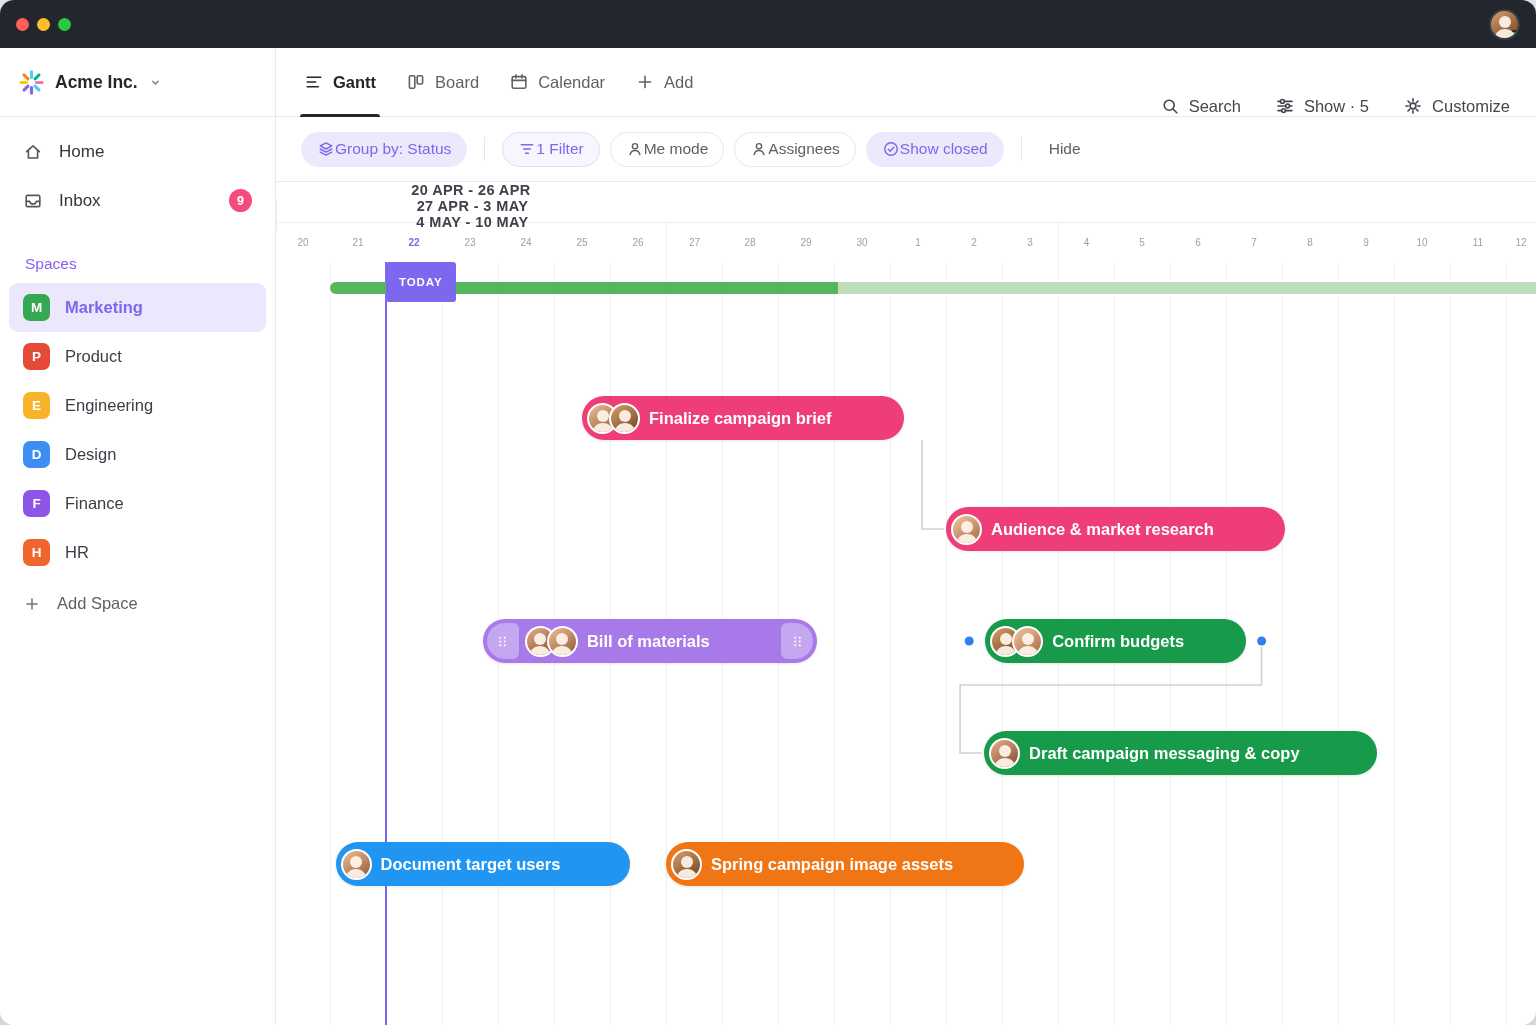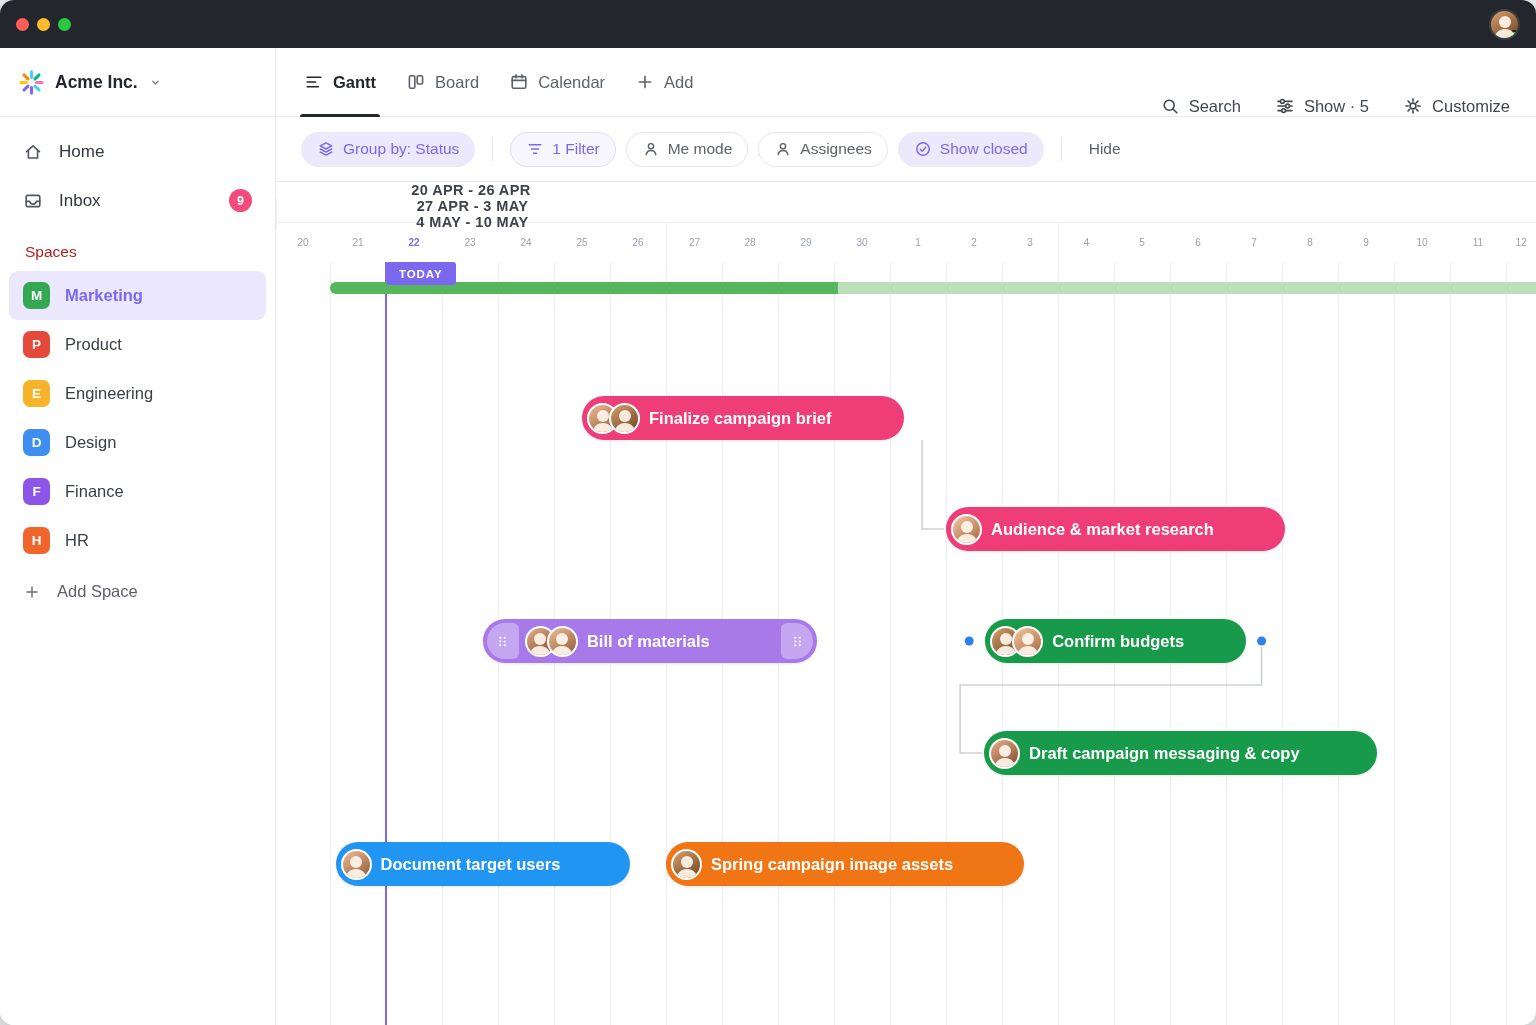--- a/index.html
+++ b/index.html
@@ -18,39 +18,39 @@
 
   
   .sidebar { width:276px; min-width:276px; border-right:1px solid #e7e9ee; background:#fff; display:flex; flex-direction:column; }
   .workspace { height:69px; min-height:69px; border-bottom:1px solid #e7e9ee; display:flex; align-items:center; gap:10px; padding:0 18px; cursor:pointer; }
   .ws-name { font-size:17.5px; font-weight:700; color:#24272d; }
   .ws-chev { color:#7a7f87; display:inline-flex; }
   .side-nav { padding-top:10px; }
   .side-item { height:49px; display:flex; align-items:center; gap:16px; padding:0 23px; font-size:17px; color:#32363d; cursor:pointer; }
   .side-item .icon { color:#53575e; }
   .badge { margin-left:auto; background:#f24b7c; color:#fff; font-size:12.5px; font-weight:700; min-width:23px; height:23px; border-radius:12px; display:flex; align-items:center; justify-content:center; padding:0 7px; }
-  .spaces-title { margin:18px 0 10px; padding:0 25px; font-size:15.5px; color:#b91c1c; }
+  .spaces-title { margin:30px 0 10px; padding:0 25px; font-size:15.5px; color:#8b5cf6; }
   .space-item { height:49px; margin:0 9px; padding:0 14px; border-radius:9px; display:flex; align-items:center; gap:15px; font-size:16.5px; color:#3a3e45; cursor:pointer; }
   .space-item.active { background:#ebe7fc; color:#7b68ee; font-weight:600; }
   .space-avatar { width:27px; height:27px; border-radius:7px; color:#fff; font-weight:700; font-size:13.5px; display:flex; align-items:center; justify-content:center; }
   .add-space { height:49px; margin-top:2px; display:flex; align-items:center; gap:16px; padding:0 23px; font-size:16.5px; color:#5d6167; cursor:pointer; }
   .add-space .icon { color:#6a6e75; }
 
   
   .main { flex:1; display:flex; flex-direction:column; min-width:0; }
   .view-tabs-row { height:69px; min-height:69px; border-bottom:1px solid #e7e9ee; display:flex; align-items:flex-end; padding:0 26px 0 28px; }
   .view-tabs { display:flex; align-items:center; gap:30px; height:100%; }
   .view-tab { position:relative; height:100%; display:flex; align-items:center; gap:9px; font-size:16.5px; color:#5d6268; cursor:pointer; white-space:nowrap; }
   .view-tab.active { color:#23262b; font-weight:700; }
   .view-tab.active::after { content:""; position:absolute; left:-4px; right:-4px; bottom:-1px; height:3px; background:#23262b; border-radius:3px 3px 0 0; }
   .header-actions { margin-left:auto; display:flex; align-items:center; gap:34px; }
   .header-action { display:flex; align-items:center; gap:9px; font-size:16.5px; color:#42464d; cursor:pointer; white-space:nowrap; }
 
   .toolbar { height:65px; min-height:65px; display:flex; align-items:center; gap:10px; padding:0 25px; border-bottom:1px solid #e7e9ee; }
-  .pill { height:35px; padding:0 15px; border-radius:18px; display:inline-flex; align-items:center; gap:8px; font-size:15.5px; border:1px solid transparent; cursor:pointer; white-space:nowrap; }
+  .pill { height:35px; padding:0 15px; border-radius:18px; display:inline-flex; align-items:center; font-size:15.5px; border:1px solid transparent; cursor:pointer; white-space:nowrap; }
   .pill.purple { background:#ece9fc; color:#7b68ee; }
   .pill.purple-outline { background:#f7f5fe; color:#7b68ee; border-color:#e2dbfa; }
   .pill.plain { background:#fff; color:#5d6268; border-color:#e4e6ea; }
   .pill.ghost { background:transparent; border:none; color:#5d6268; padding:0 10px; }
   .tb-divider { width:1px; height:24px; background:#e4e6ea; margin:0 7px; }
 
   
   .weeks-row { height:41px; min-height:41px; display:flex; border-bottom:1px solid #edeff2;flex-direction:column; }
   .week-cell { display:flex; align-items:center; justify-content:center; font-size:14.5px; font-weight:700; letter-spacing:.4px; color:#3e424a; border-left:1px solid #edeff2; }
   .week-cell:first-child { border-left:none; }
@@ -58,21 +58,21 @@
   .days-row { height:39px; min-height:39px; display:flex; }
   .day-cell { display:flex; align-items:center; justify-content:center; font-size:10px; color:#9aa1ab; }
   .day-cell.week-start { border-left:1px solid #edeff2; }
   .day-cell.today { color:#7b68ee; font-weight:700; }
 
   
   .chart { flex:1; position:relative; overflow:hidden;
     background-image:linear-gradient(to right, #eef0f3 1px, transparent 1px);
     background-size:56px 100%; background-position:54px 0; }
   .today-line { position:absolute; top:0; bottom:0; width:2px; background:#7c68ee; z-index:1; }
-  .today-badge { position:absolute; top:0; height:23px; background:#7c68ee; color:#fff; font-size:11.5px; font-weight:700; letter-spacing:.9px; padding:0 13px; display:flex; align-items:center; border-radius:3px; z-index:4; }
+  .today-badge { position:absolute; top:0; height:40px; background:#7c68ee; color:#fff; font-size:11.5px; font-weight:700; letter-spacing:.9px; padding:0 13px; display:flex; align-items:center; border-radius:3px; z-index:4; }
   .progress-seg { position:absolute; height:12px; top:20px; z-index:1; }
   #connector-svg { position:absolute; left:0; top:0; z-index:2; }
   .task { position:absolute; height:44px; border-radius:22px; display:flex; align-items:center; padding:0 18px 0 5px; color:#fff; font-size:16.5px; font-weight:600; white-space:nowrap; cursor:pointer; z-index:3; box-shadow:0 1px 3px rgba(0,0,0,.10); }
   .task.with-handles { padding-left:42px; padding-right:42px; }
   .avatars { display:flex; align-items:center; }
   .avatar { width:31px; height:31px; border-radius:50%; border:2px solid #fff; position:relative; overflow:hidden; background:linear-gradient(145deg, var(--c1), var(--c2)); flex:none; }
   .avatar::before { content:""; position:absolute; top:5px; left:50%; transform:translateX(-50%); width:12px; height:12px; border-radius:50%; background:rgba(255,245,235,.92); }
   .avatar::after { content:""; position:absolute; bottom:-5px; left:50%; transform:translateX(-50%); width:22px; height:14px; border-radius:11px 11px 0 0; background:rgba(255,245,235,.92); }
   .avatars .avatar + .avatar { margin-left:-9px; }
   .task-label { margin-left:9px; }

